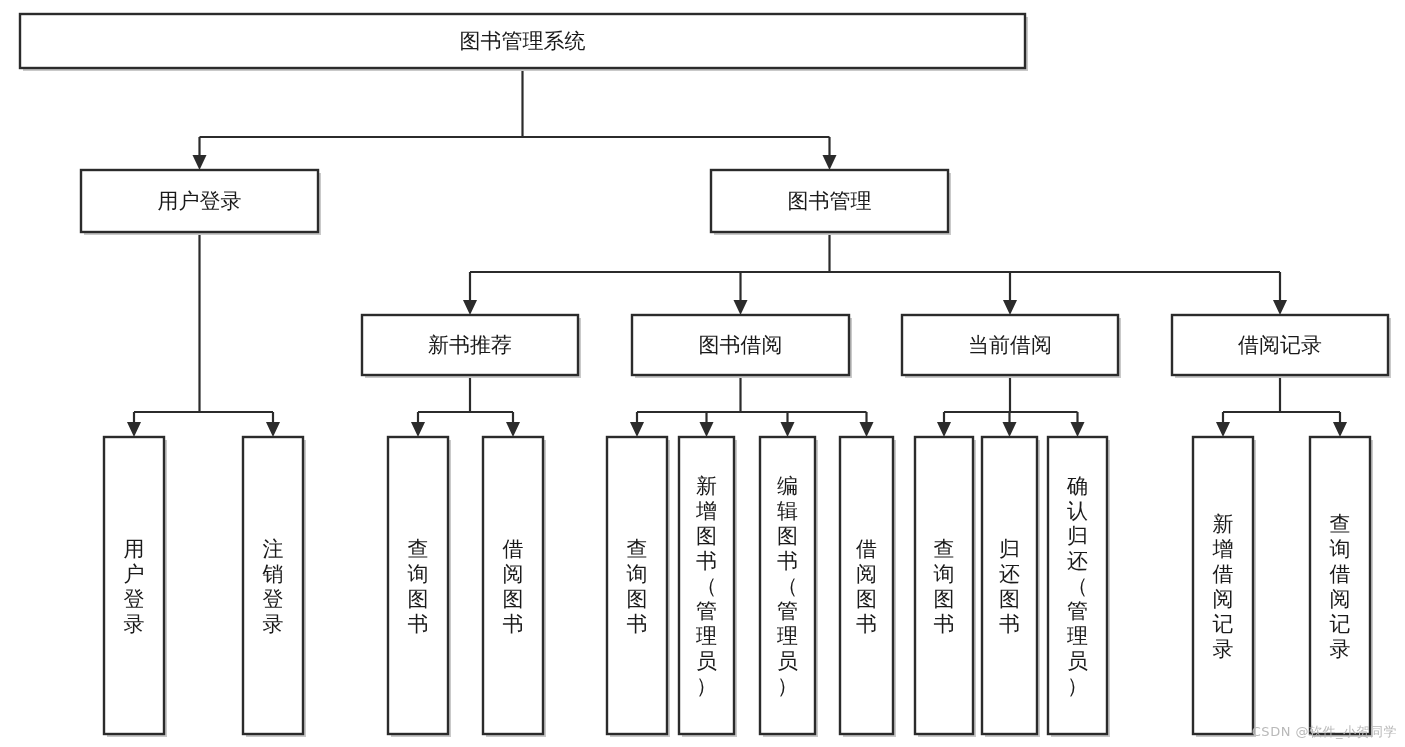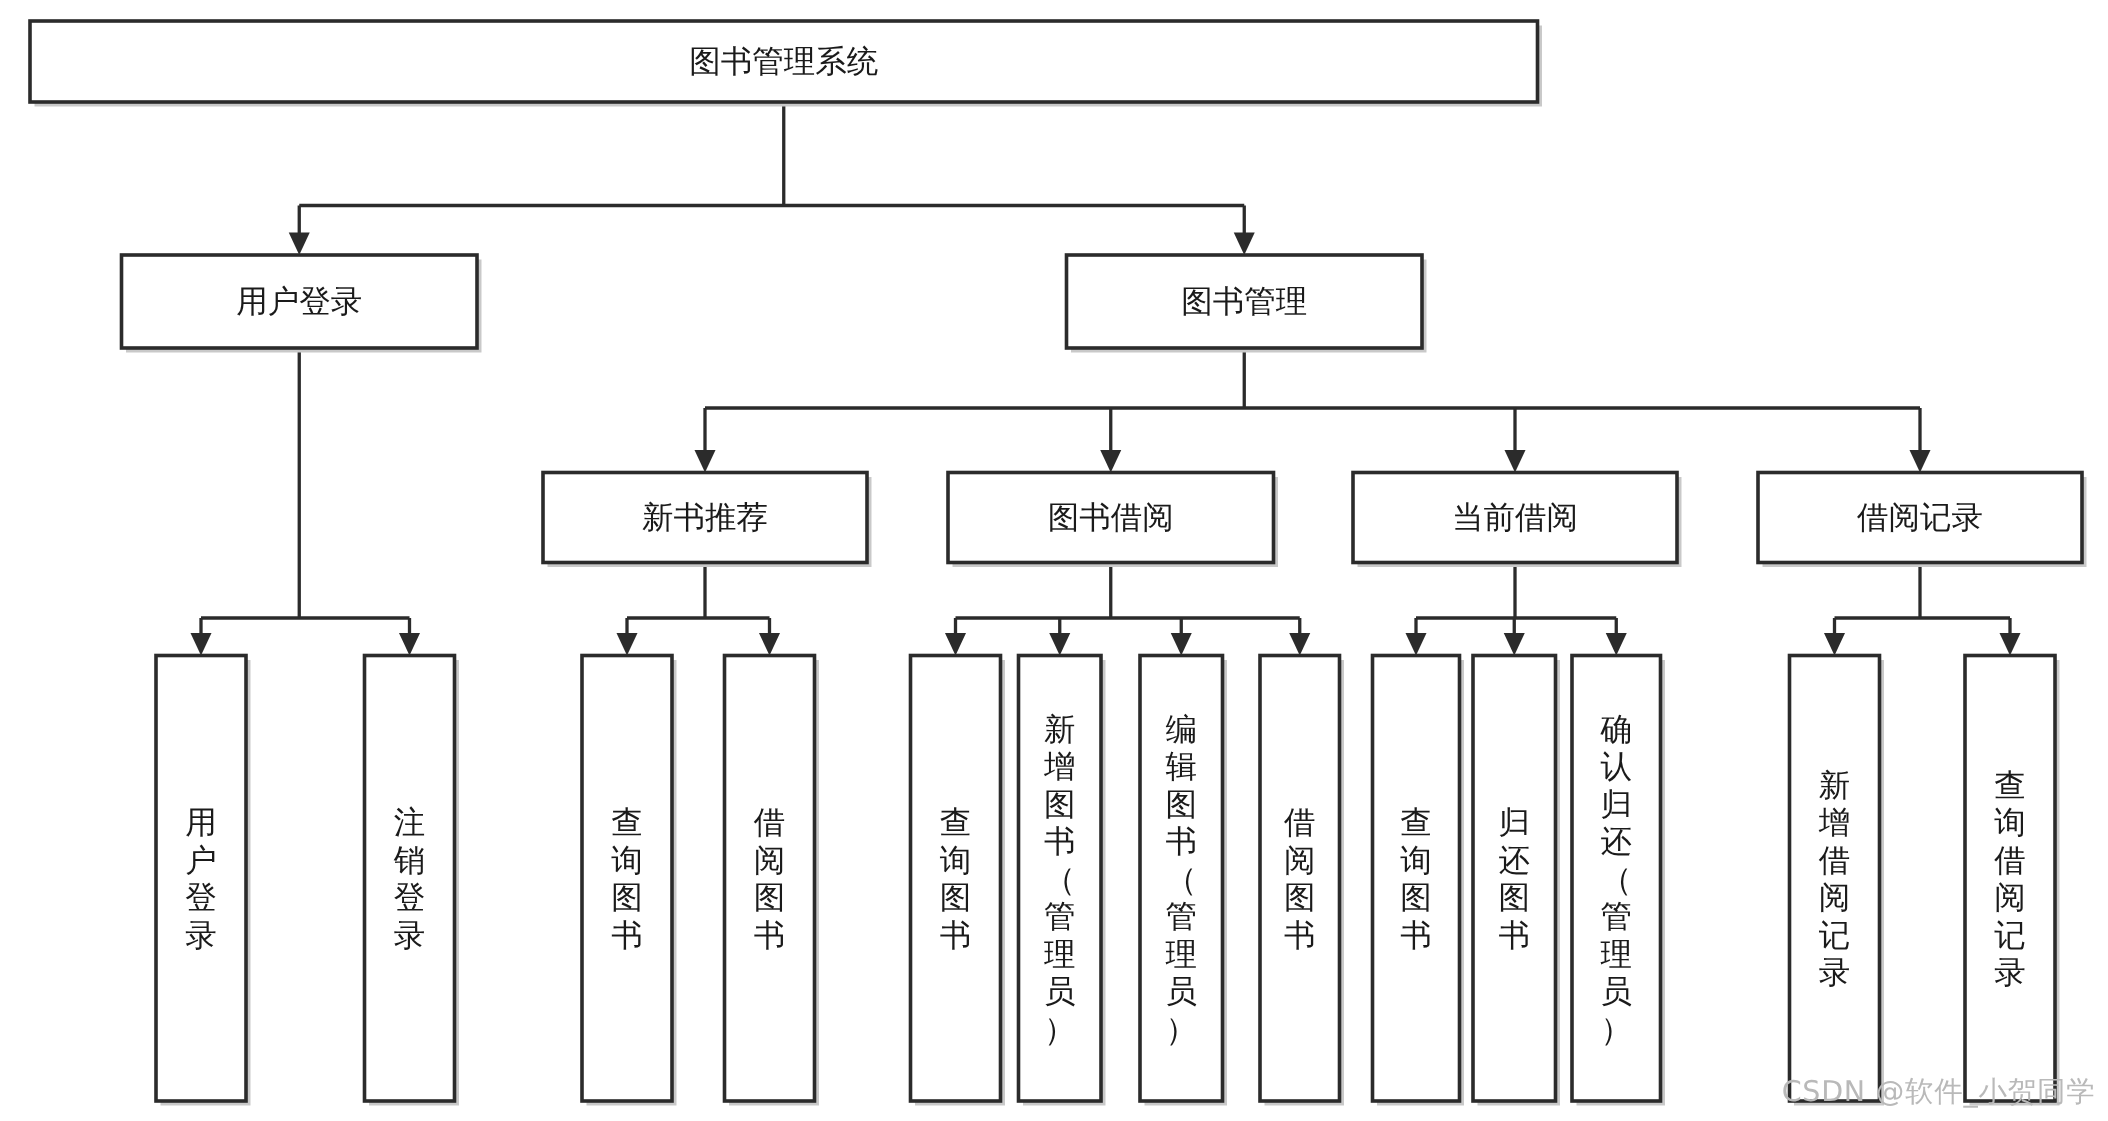--- a/index.html
+++ b/index.html
@@ -56,21 +56,21 @@
     font-family: "DejaVu Sans", "Liberation Sans", sans-serif;
     font-size: 21px;
     fill: #1a1a1a;
     text-anchor: middle;
   }
   .watermark {
     position: absolute;
     right: 8px;
     bottom: 6px;
     font-family: "DejaVu Sans", "Liberation Sans", sans-serif;
-    font-size: 19px;
+    font-size: 13px;
     color: #b9b9b9;
     letter-spacing: 0.5px;
     white-space: nowrap;
     pointer-events: none;
     user-select: none;
   }
 </style>
 </head>
 <body>
 

